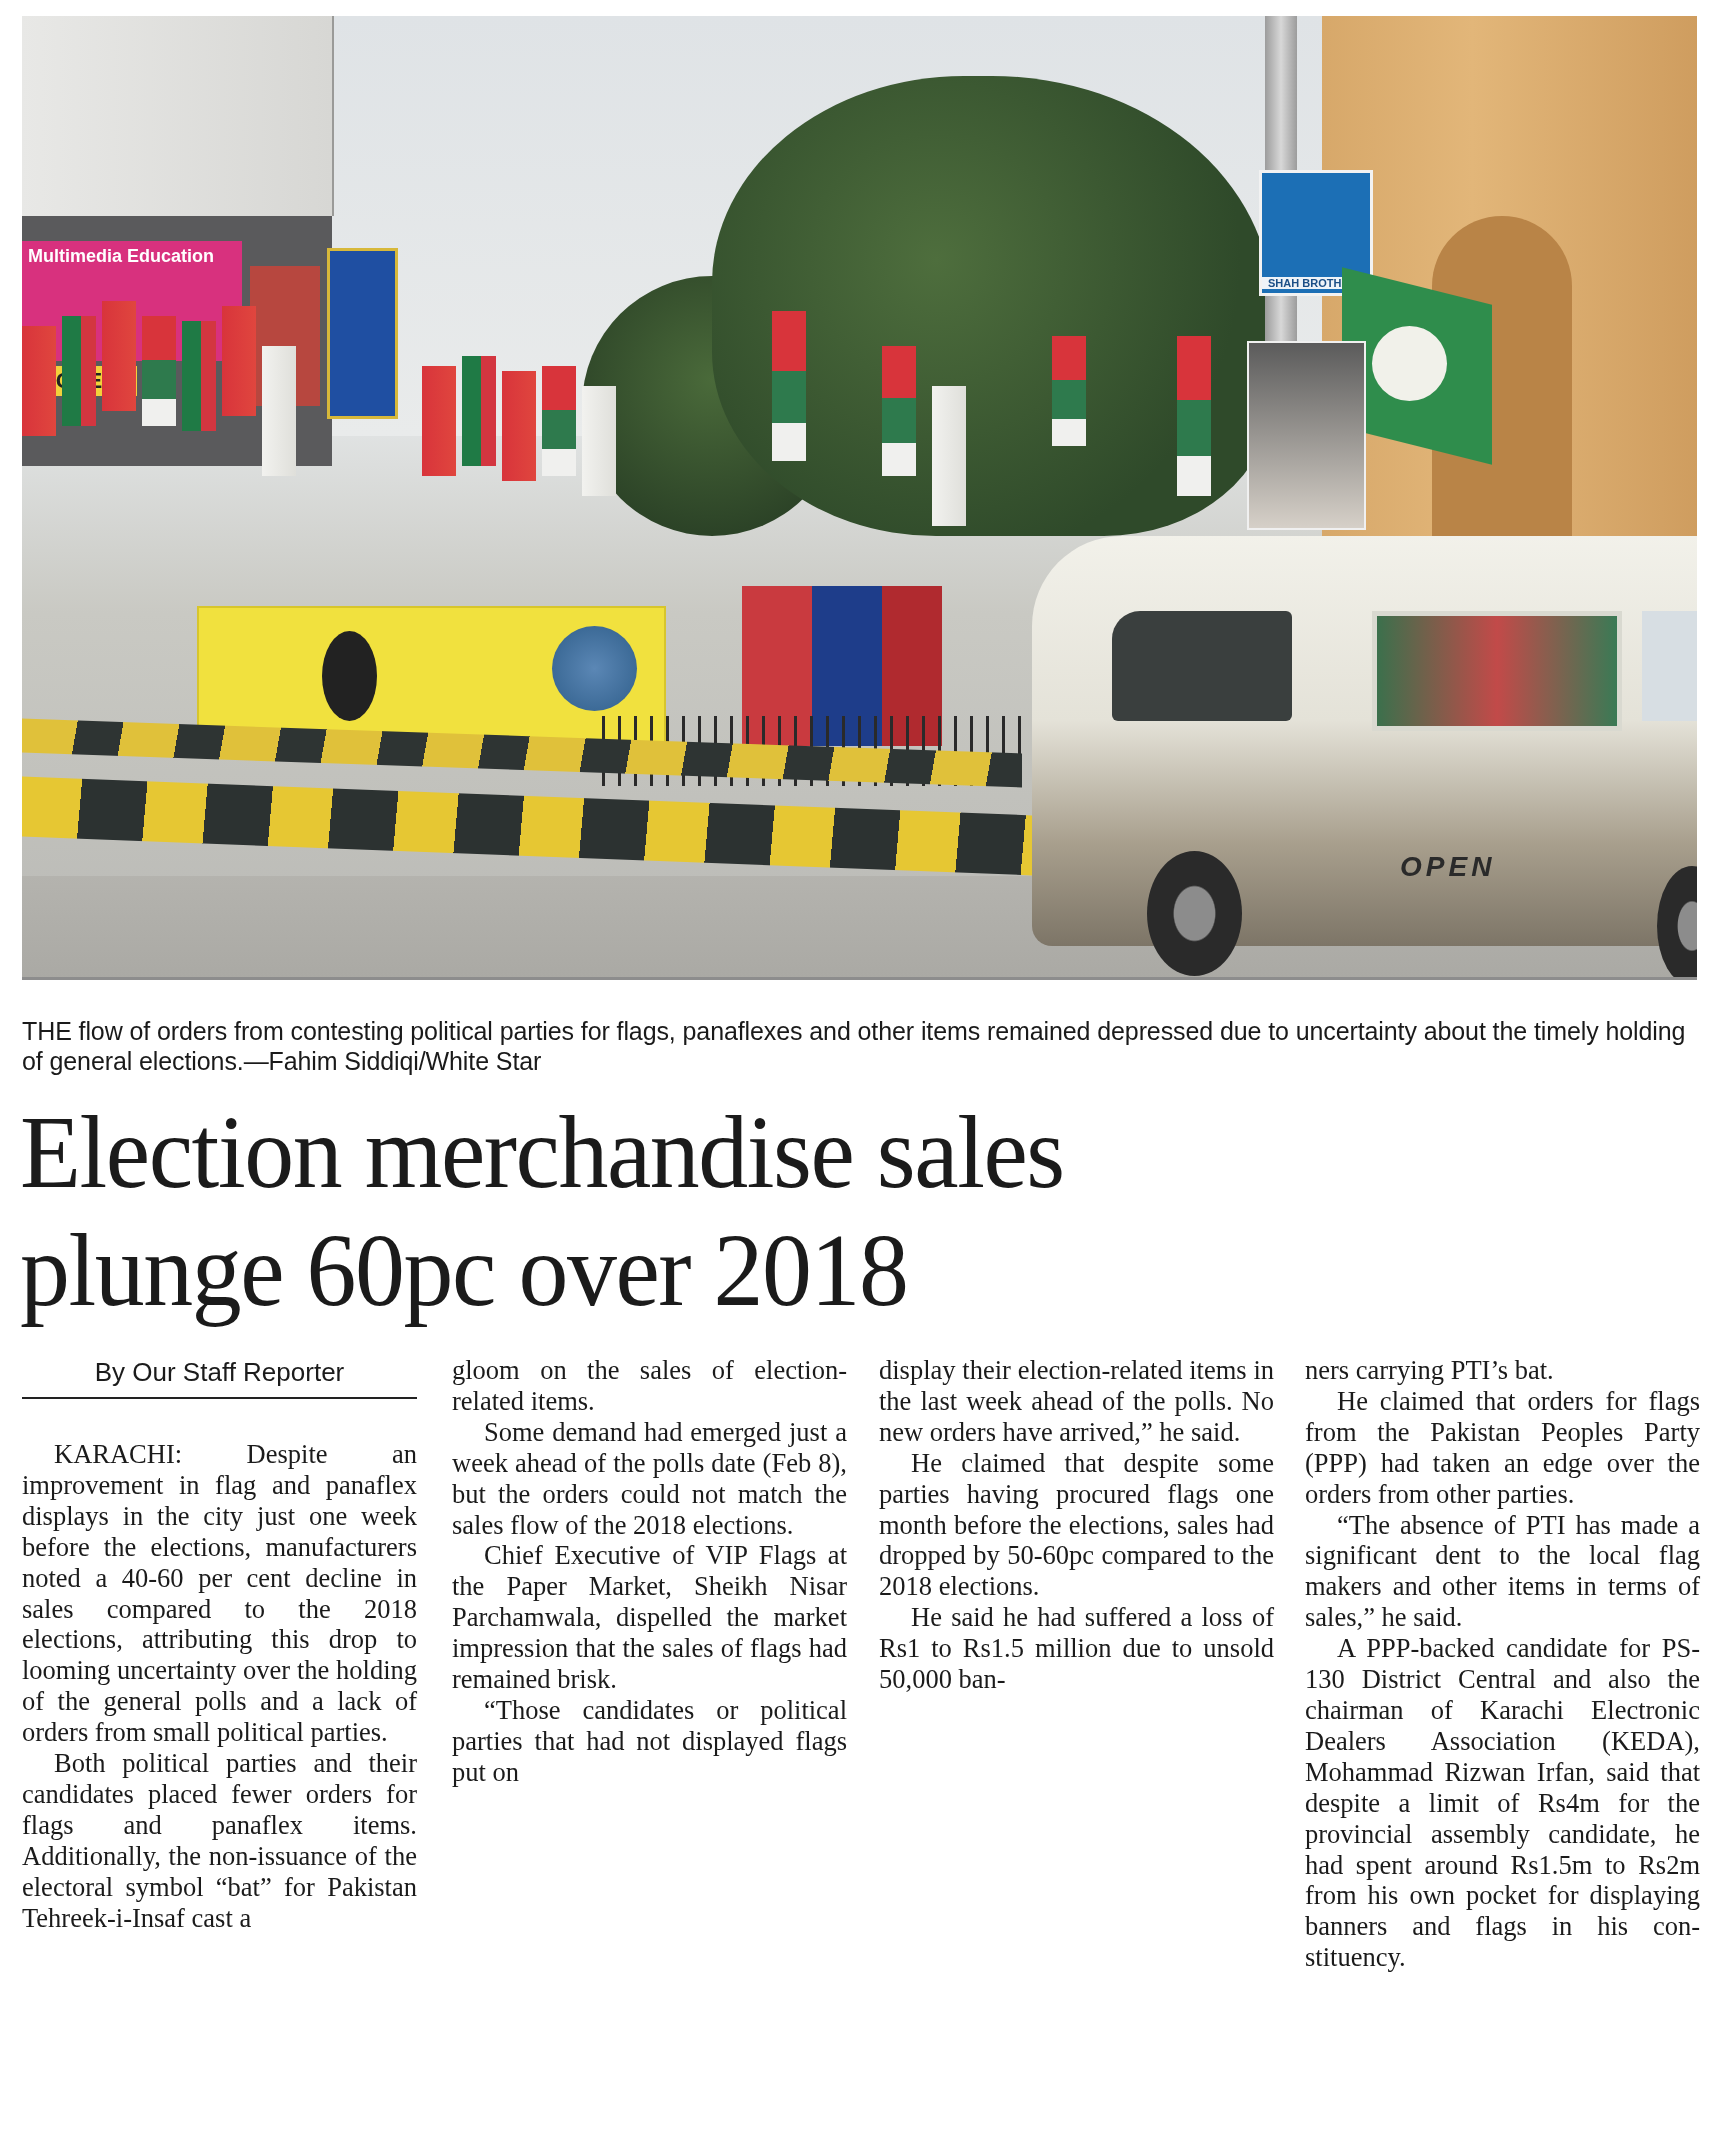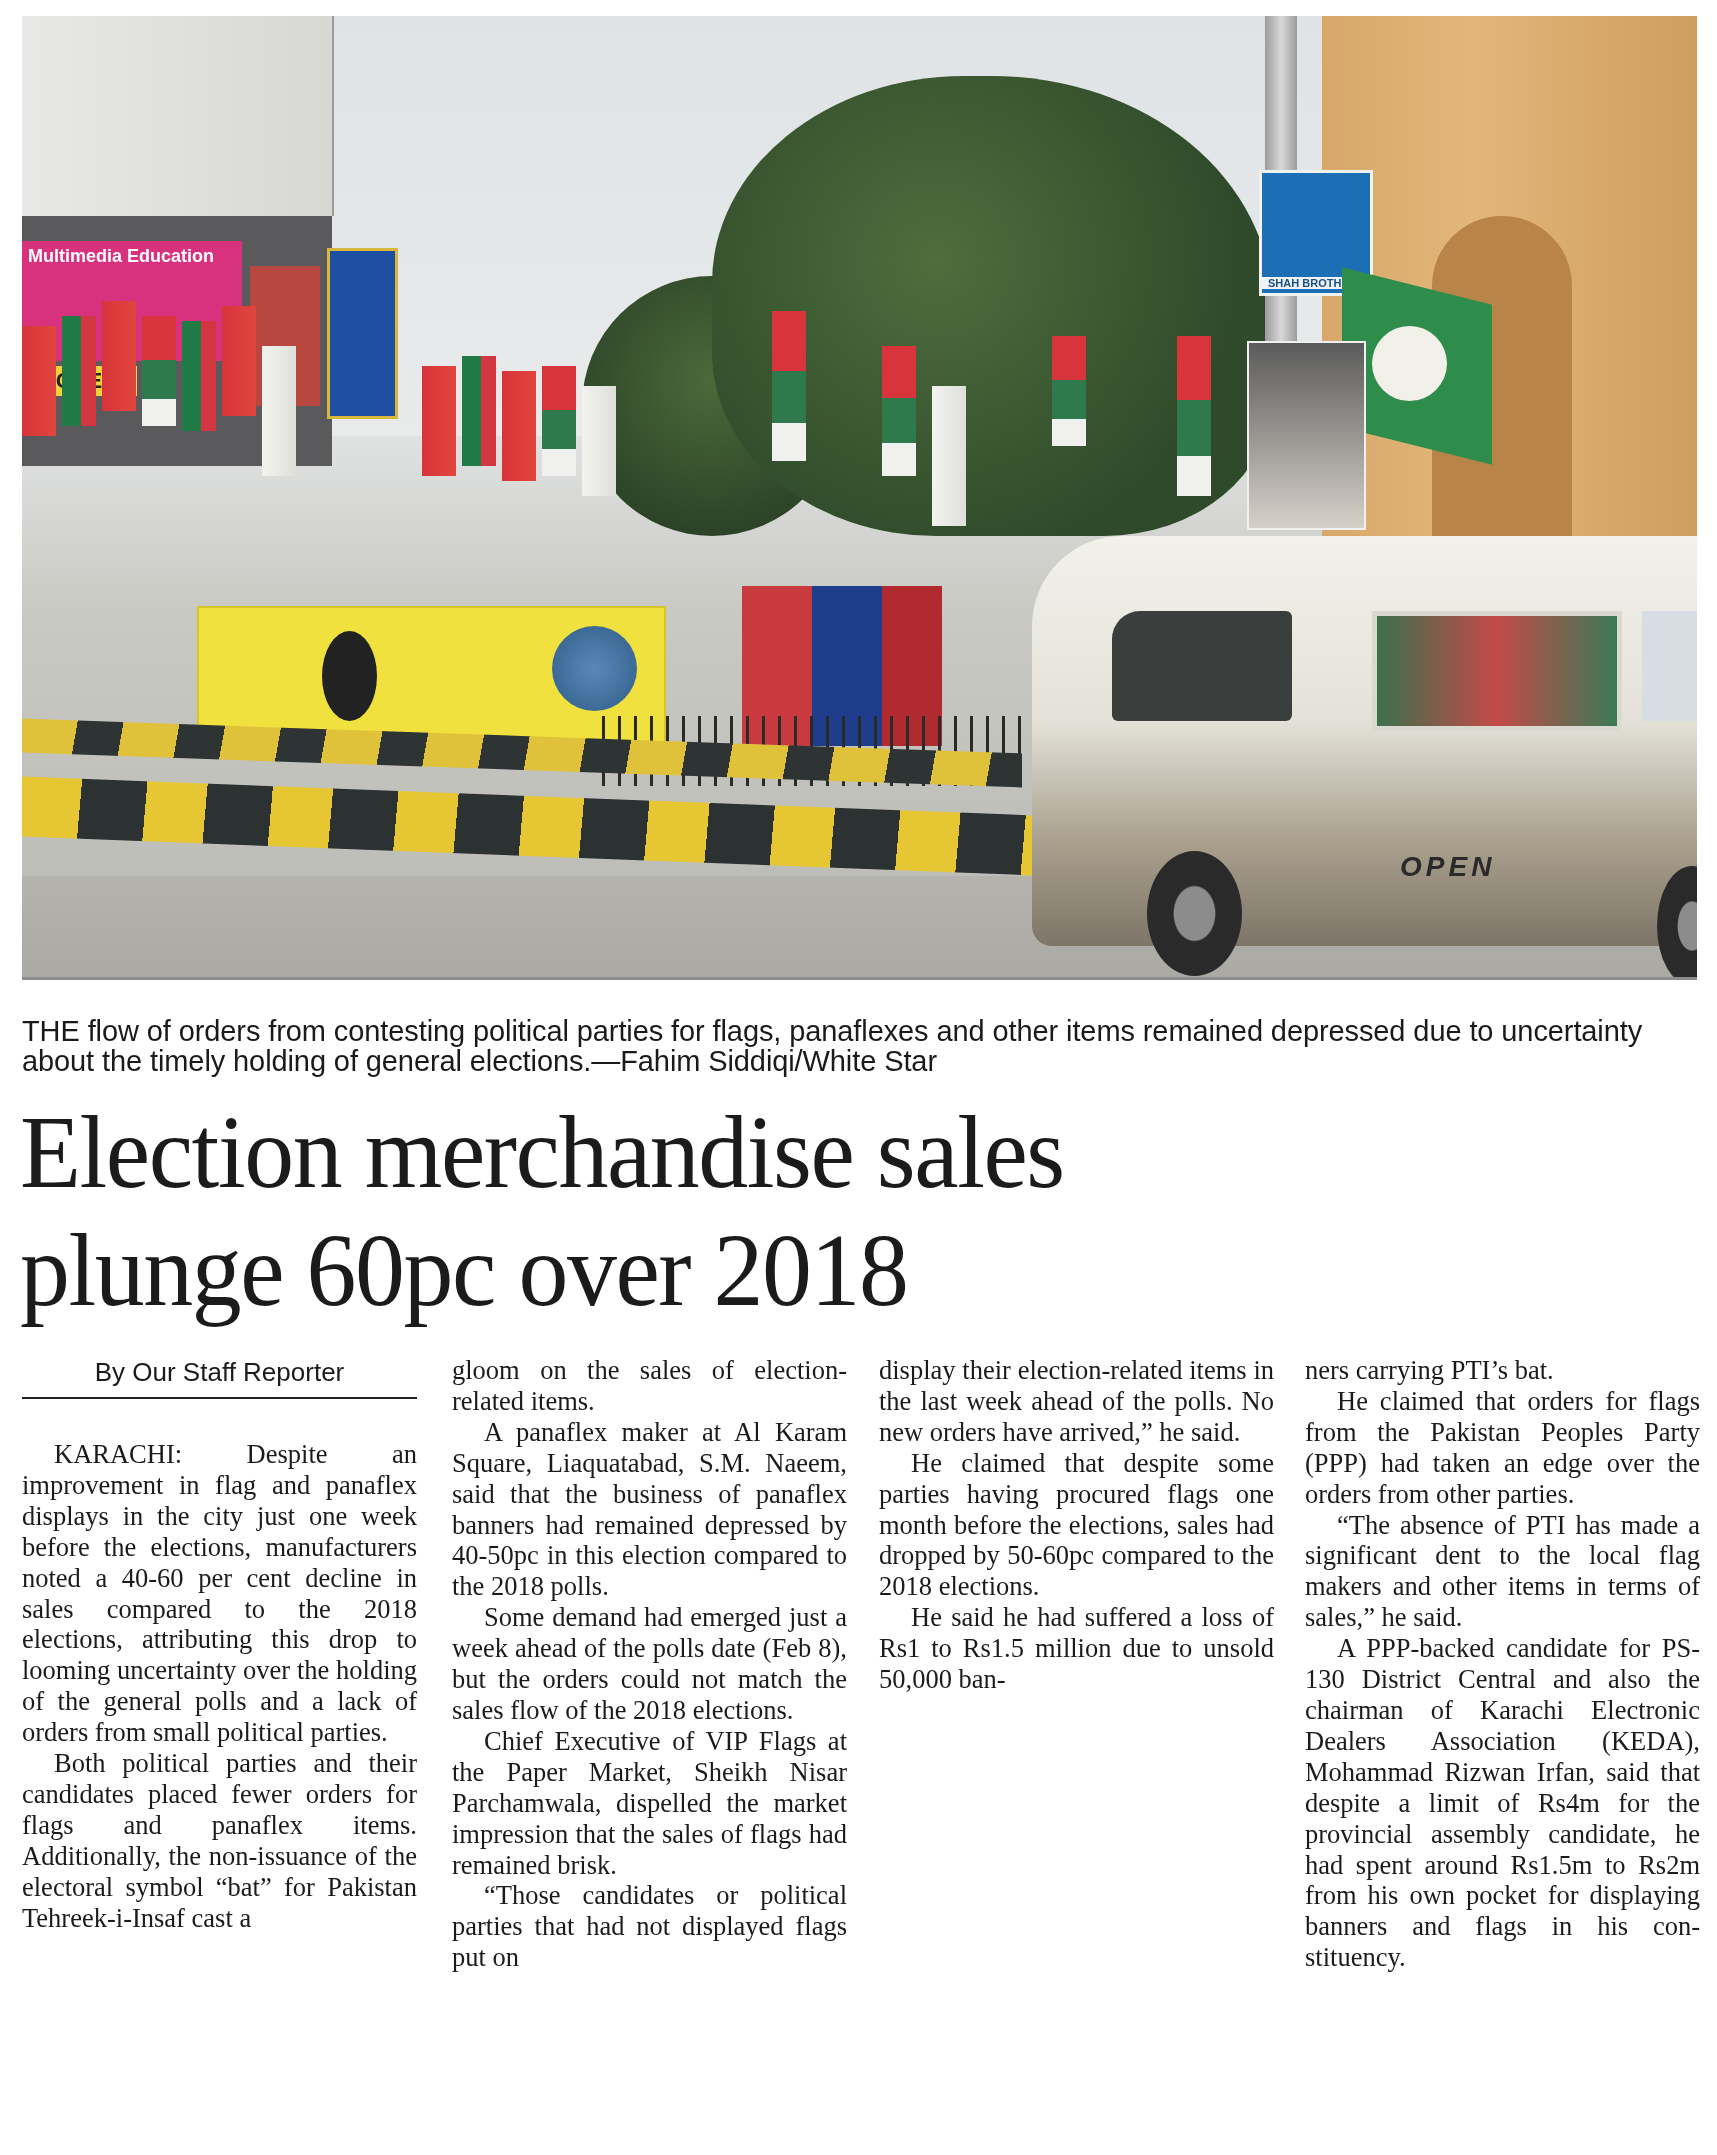--- a/index.html
+++ b/index.html
@@ -43,21 +43,21 @@
   .van { left:1010px; top:520px; width:665px; height:410px; background:linear-gradient(#f2f1ea 0%, #e4e2d8 45%, #a89f8d 75%, #7d7567 100%); border-radius:90px 0 0 20px; }
   .van-win1 { left:1090px; top:595px; width:180px; height:110px; background:#3a3f3e; border-radius:28px 6px 6px 6px; }
   .van-win2 { left:1350px; top:595px; width:240px; height:110px; background:linear-gradient(90deg,#3b704c,#c24a49,#3a7a55); border:5px solid #d9d9d0; }
   .van-win3 { left:1620px; top:595px; width:60px; height:110px; background:#d7dee3; }
   .van-label { left:1378px; top:835px; color:#2a2a2a; font:italic bold 28px "Liberation Sans", sans-serif; letter-spacing:4px; }
   .wheel1 { left:1125px; top:835px; width:95px; height:125px; border-radius:50%; background:radial-gradient(#8c8c8c 0 30%, #2a2a2a 32% 100%); }
   .wheel2 { left:1635px; top:850px; width:70px; height:120px; border-radius:50%; background:radial-gradient(#8c8c8c 0 28%, #2a2a2a 30% 100%); }
   .photo-border { position:absolute; left:22px; top:16px; width:1675px; height:964px; box-shadow:inset 0 -3px 0 #8d8d8d; pointer-events:none; }
 
   
-  .caption { position:absolute; left:22px; top:1016px; width:1675px; font-family:"Liberation Sans", sans-serif; font-size:29px; line-height:30px; color:#1a1a1a; letter-spacing:-0.1px; }
+  .caption { position:absolute; left:22px; top:1016px; width:1675px; font-family:"Liberation Sans", sans-serif; font-size:25px; line-height:30px; color:#1a1a1a; letter-spacing:-0.1px; }
 
   
   .headline { position:absolute; left:20px; top:1093px; width:1675px; margin:0; font-family:"Liberation Serif", serif; font-weight:normal; font-size:104px; line-height:118px; letter-spacing:-1.5px; color:#1b1b1b; transform:scaleX(0.96); transform-origin:left top; }
 
   
   .col { position:absolute; top:1355px; width:395px; font-family:"Liberation Serif", serif; font-size:26.5px; line-height:30.9px; color:#1b1b1b; text-align:justify; hyphens:manual; }
   .col p { margin:0; text-indent:32px; }
   .col p.cont { text-indent:0; }
   .c1 { left:22px; } .c2 { left:452px; } .c3 { left:879px; } .c4 { left:1305px; }
   .byline { font-family:"Liberation Sans", sans-serif; font-size:26px; line-height:34px; padding-bottom:8px; border-bottom:2px solid #222; margin-bottom:40px; text-align:center; }
@@ -130,21 +130,20 @@
 </h1>
 
 <div class="col c1">
   <div class="byline">By Our Staff Reporter</div>
   <p>KARACHI: Despite an improvement in flag and panaflex displays in the city just one week before the elections, manufactur­ers noted a 40-60 per cent decline in sales compared to the 2018 elections, attributing this drop to looming uncertainty over the holding of the general polls and a lack of orders from small political par­ties.</p>
   <p>Both political parties and their candidates placed fewer orders for flags and panaflex items. Additionally, the non-issu­ance of the electoral sym­bol “bat” for Pakistan Tehreek-i-Insaf cast a</p>
 </div>
 
 <div class="col c2">
   <p class="cont">gloom on the sales of elec­tion-related items.</p>
-  <p>A panaflex maker at Al Karam Square, Liaquat­abad, S.M. Naeem, said that the business of panaf­lex banners had remained depressed by 40-50pc in this election compared to the 2018 polls.</p>
   <p>Some demand had emerged just a week ahead of the polls date (Feb 8), but the orders could not match the sales flow of the 2018 elections.</p>
   <p>Chief Executive of VIP Flags at the Paper Market, Sheikh Nisar Parchamwala, dispelled the market impression that the sales of flags had remained brisk.</p>
   <p>“Those candidates or political parties that had not displayed flags put on</p>
 </div>
 
 <div class="col c3">
   <p class="cont">display their election-related items in the last week ahead of the polls. No new orders have arrived,” he said.</p>
   <p>He claimed that despite some parties having pro­cured flags one month before the elections, sales had dropped by 50-60pc compared to the 2018 elec­tions.</p>
   <p>He said he had suffered a loss of Rs1 to Rs1.5 million due to unsold 50,000 ban-</p>
 </div>

